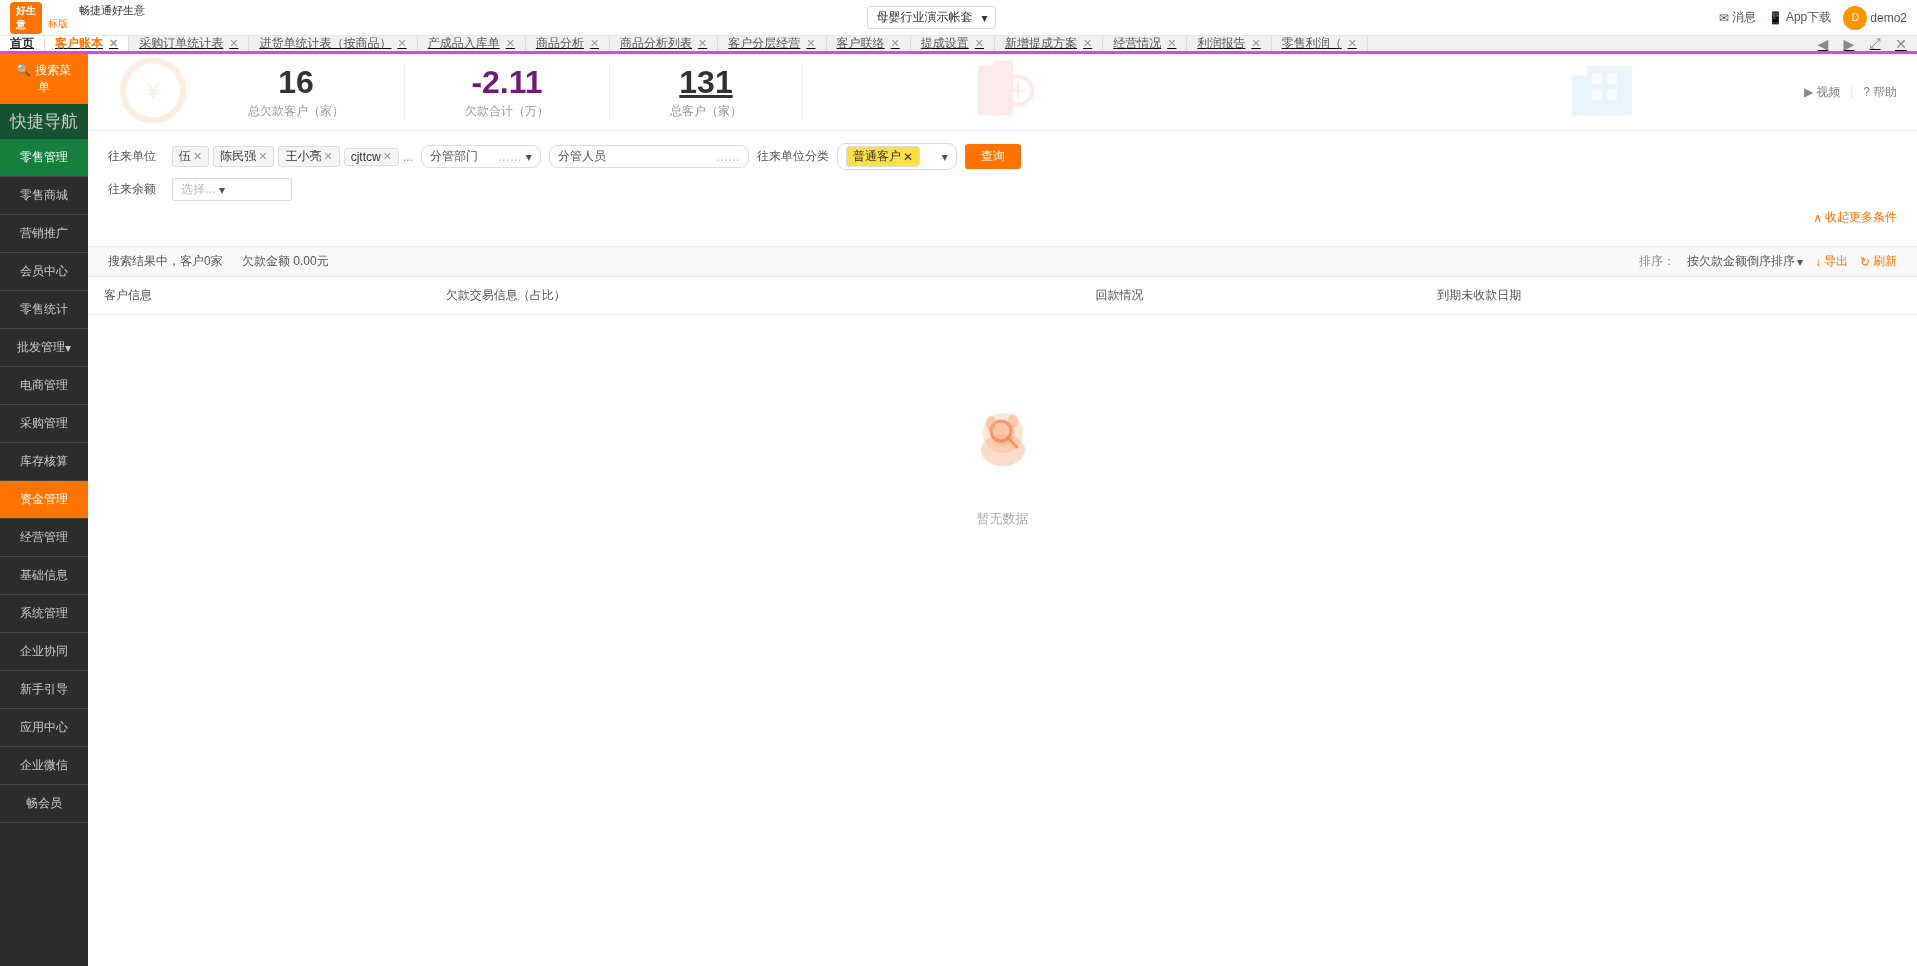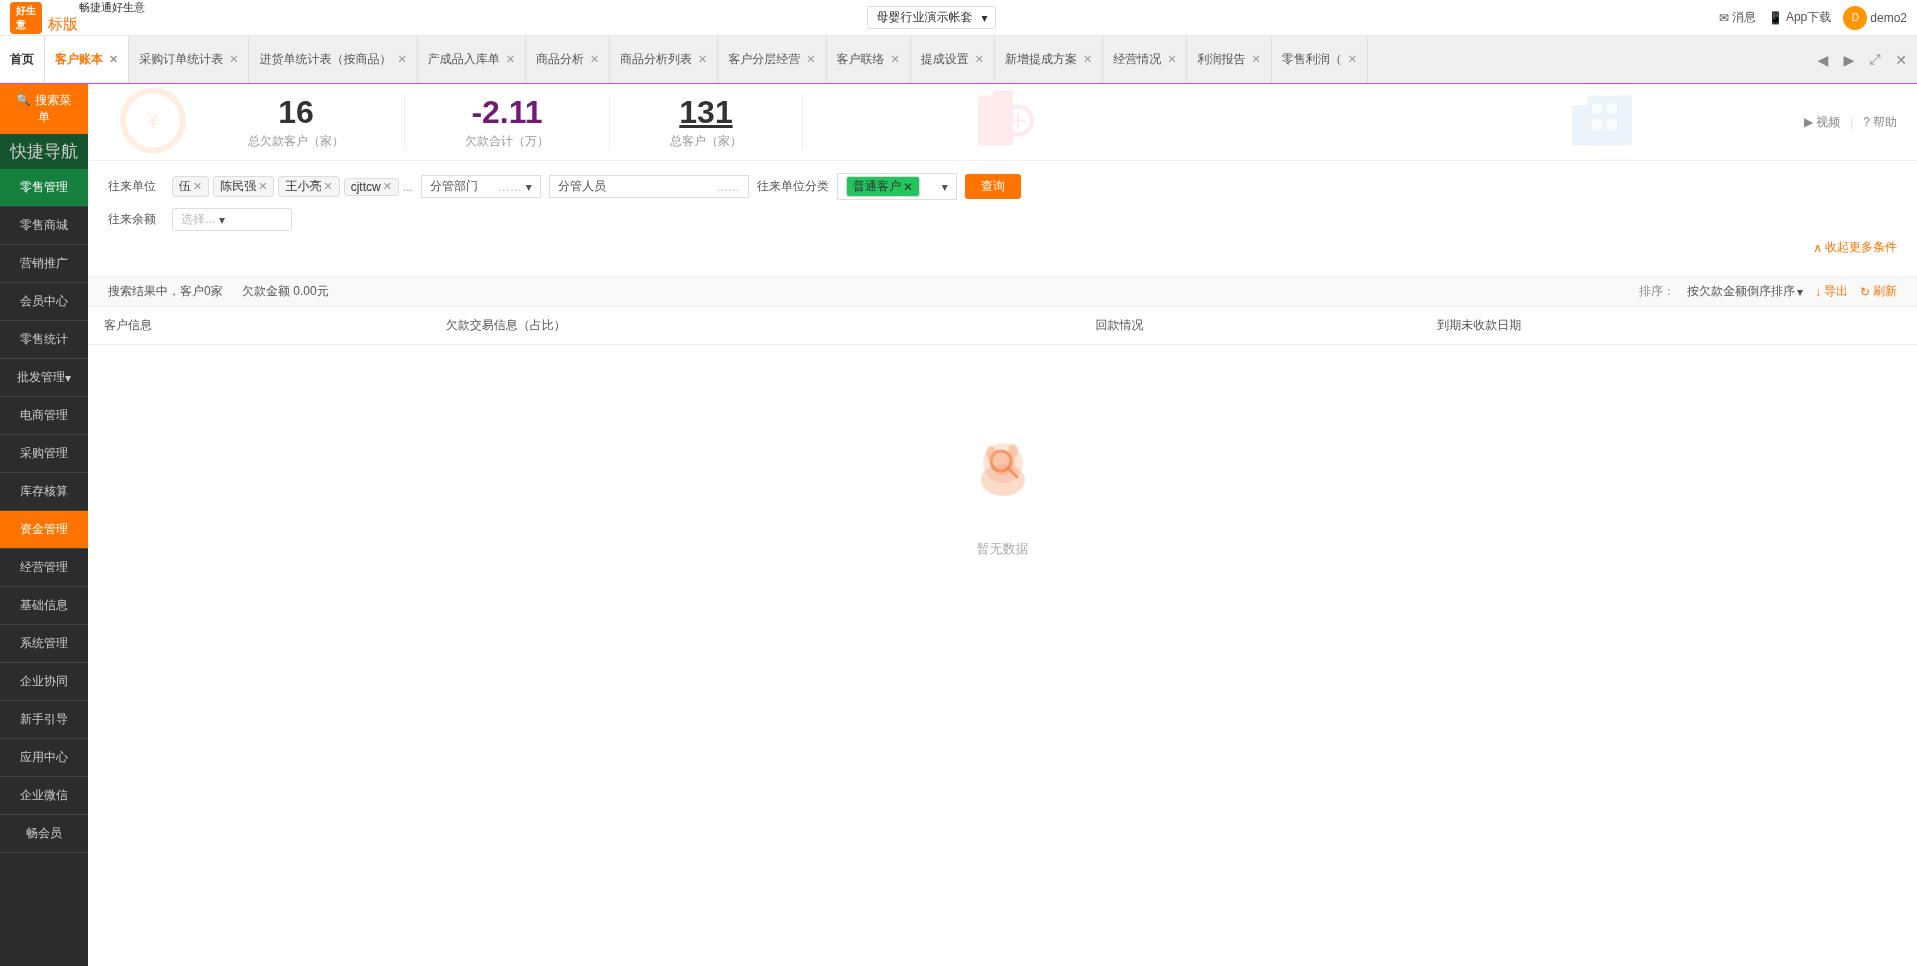--- a/index.html
+++ b/index.html
@@ -6,30 +6,30 @@
     body { font-family: "Microsoft YaHei", Arial, sans-serif; font-size: 12px; background: #f5f5f5; display: flex; flex-direction: column; height: 100vh; overflow: hidden; }
 
     
     .top-header {
       display: flex; align-items: center; background: #fff; border-bottom: 1px solid #e8e8e8;
       height: 36px; padding: 0 10px; justify-content: space-between; flex-shrink: 0;
     }
     .logo-area { display: flex; align-items: center; gap: 6px; }
     .logo-icon { width: 32px; height: 32px; background: #ff7300; border-radius: 4px; display: flex; align-items: center; justify-content: center; color: #fff; font-size: 10px; font-weight: bold; }
     .logo-text { font-size: 11px; color: #333; line-height: 1.2; margin-left: 31px; }
-    .logo-subtext { font-size: 15px; color: #ff7300; }
+    .logo-subtext { font-size: 10px; color: #ff7300; }
     .header-selector { display: flex; align-items: center; gap: 9px; font-size: 12px; color: #333; cursor: pointer; border: 1px solid #ddd; padding: 2px 8px; border-radius: 3px; }
     .header-right { display: flex; align-items: center; gap: 12px; font-size: 12px; color: #555; }
     .header-right-item { display: flex; align-items: center; gap: 3px; cursor: pointer; }
     .avatar { width: 24px; height: 24px; background: #ccc; border-radius: 50%; overflow: hidden; display: flex; align-items: center; justify-content: center; font-size: 10px; color: #fff; background: #ff9500; }
 
     
     .tab-bar {
-      display: flex; align-items: center; background: #f0f0f0; border-bottom: 1px solid #d946ef;
-      height: 48px; flex-shrink: 0; overflow: hidden;
+      display: flex; align-items: center; background: #f0f0f0; border-bottom: 3px solid #d946ef;
+      height: 18px; flex-shrink: 0; overflow: hidden; text-decoration: underline;
     }
     .tab-item {
       display: flex; align-items: center; padding: 0 10px; height: 100%; font-size: 12px;
       cursor: pointer; white-space: nowrap; border-right: 1px solid #ddd; color: #555;
       background: #f0f0f0; gap: 4px;
     }
     .tab-item.home { background: #fff; color: #333; font-weight: bold; }
     .tab-item.active { background: #fff; color: #ff7300; font-weight: bold; }
     .tab-item .close-x { color: #999; font-size: 11px; margin-left: 2px; }
     .tab-bar-actions { display: flex; align-items: center; margin-left: auto; gap: 2px; padding-right: 4px; }
@@ -63,26 +63,26 @@
     .stats-bar-actions span { cursor: pointer; display: flex; align-items: center; gap: 3px; }
 
     
     .filter-area { padding: 12px 20px; background: #fff; border-bottom: 1px solid #f0f0f0; }
     .filter-row { display: flex; align-items: center; gap: 8px; margin-bottom: 8px; flex-wrap: wrap; }
     .filter-label { color: #555; font-size: 12px; white-space: nowrap; min-width: 56px; }
     .filter-tags { display: flex; align-items: center; gap: 4px; flex-wrap: wrap; }
     .filter-tag { display: flex; align-items: center; gap: 2px; background: #f5f5f5; border: 1px solid #ddd; border-radius: 3px; padding: 1px 6px; font-size: 12px; color: #333; }
     .filter-tag .tag-close { color: #999; cursor: pointer; font-size: 11px; }
     .filter-more { color: #999; cursor: pointer; font-size: 12px; }
-    .filter-select { border: 1px solid #ddd; border-radius: 0; padding: 2px 8px; font-size: 12px; color: #555; display: flex; align-items: center; gap: 4px; cursor: pointer; min-width: 120px; background: #fff; }
+    .filter-select { border: 1px solid #ddd; border-radius: 9px; padding: 2px 8px; font-size: 12px; color: #555; display: flex; align-items: center; gap: 4px; cursor: pointer; min-width: 120px; background: #fff; }
     .filter-select-wide { min-width: 200px; }
     .filter-input { border: 1px solid #ddd; border-radius: 3px; padding: 2px 8px; font-size: 12px; color: #555; display: flex; align-items: center; gap: 4px; cursor: pointer; min-width: 120px; background: #fff; }
     .collapse-btn { color: #ff7300; cursor: pointer; font-size: 12px; display: flex; align-items: center; gap: 3px; }
     .query-btn { background: #ff7300; color: #fff; border: none; border-radius: 3px; padding: 4px 16px; font-size: 12px; cursor: pointer; }
-    .filter-type-tag { display: flex; align-items: center; gap: 2px; background: #22c55e; border: 1px solid #ddd; border-radius: 3px; padding: 1px 6px; font-size: 12px; color: #333; }
+    .filter-type-tag { display: flex; align-items: center; gap: 2px; background: #fde047; border: 1px solid #ddd; border-radius: 3px; padding: 1px 6px; font-size: 12px; color: #333; }
 
     
     .result-bar {
       display: flex; align-items: center; justify-content: space-between;
       padding: 6px 20px; background: #f9f9f9; border-bottom: 1px solid #eee; font-size: 12px; color: #555;
     }
     .result-actions { display: flex; align-items: center; gap: 12px; }
     .result-action-btn { display: flex; align-items: center; gap: 3px; cursor: pointer; color: #ff7300; }
     .sort-label { color: #888; }
     .sort-select { display: flex; align-items: center; gap: 2px; cursor: pointer; color: #555; }

